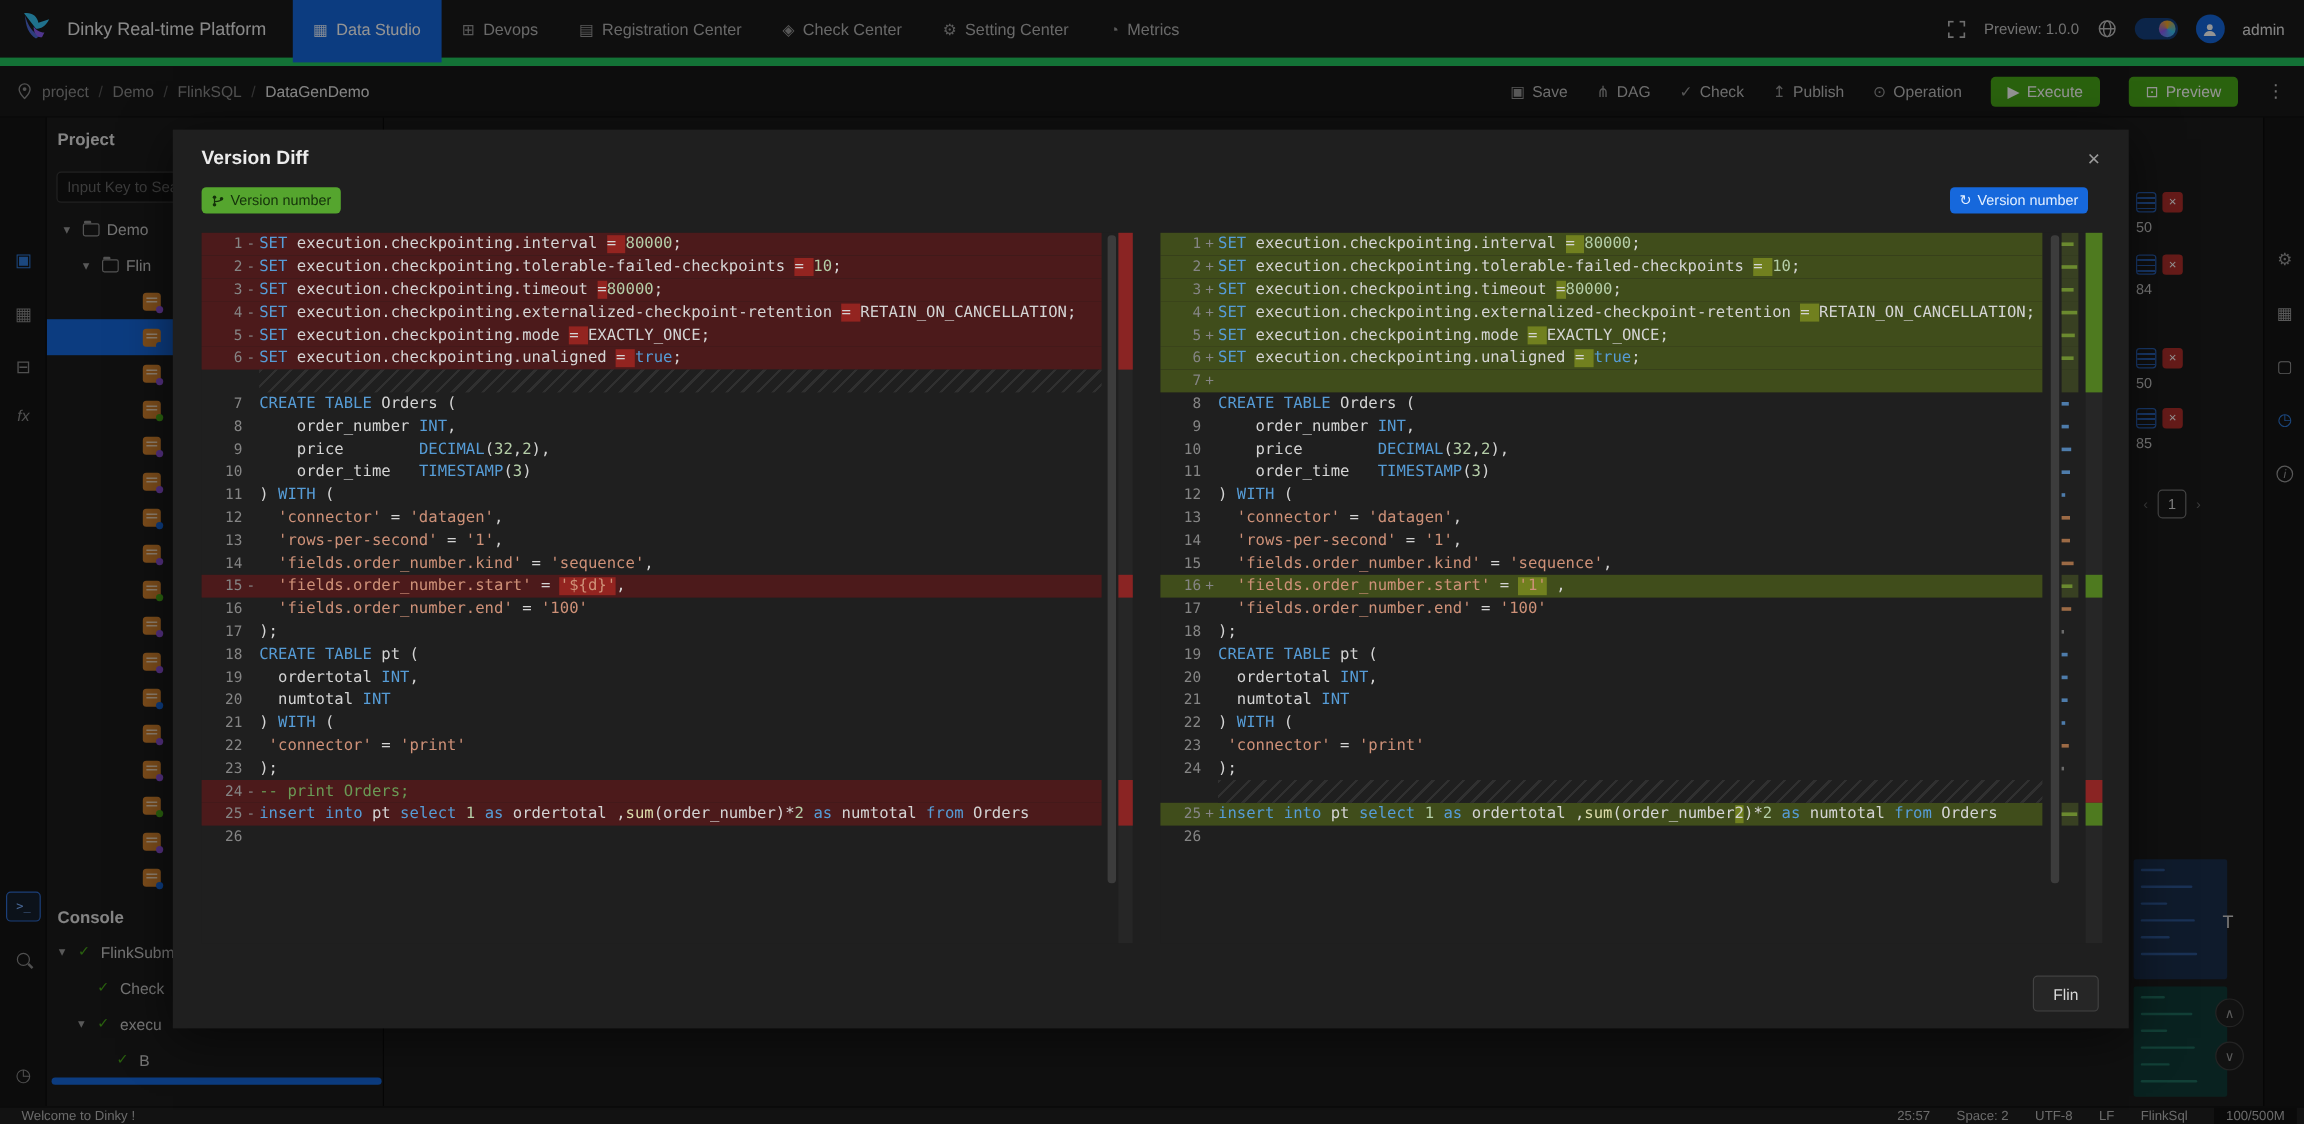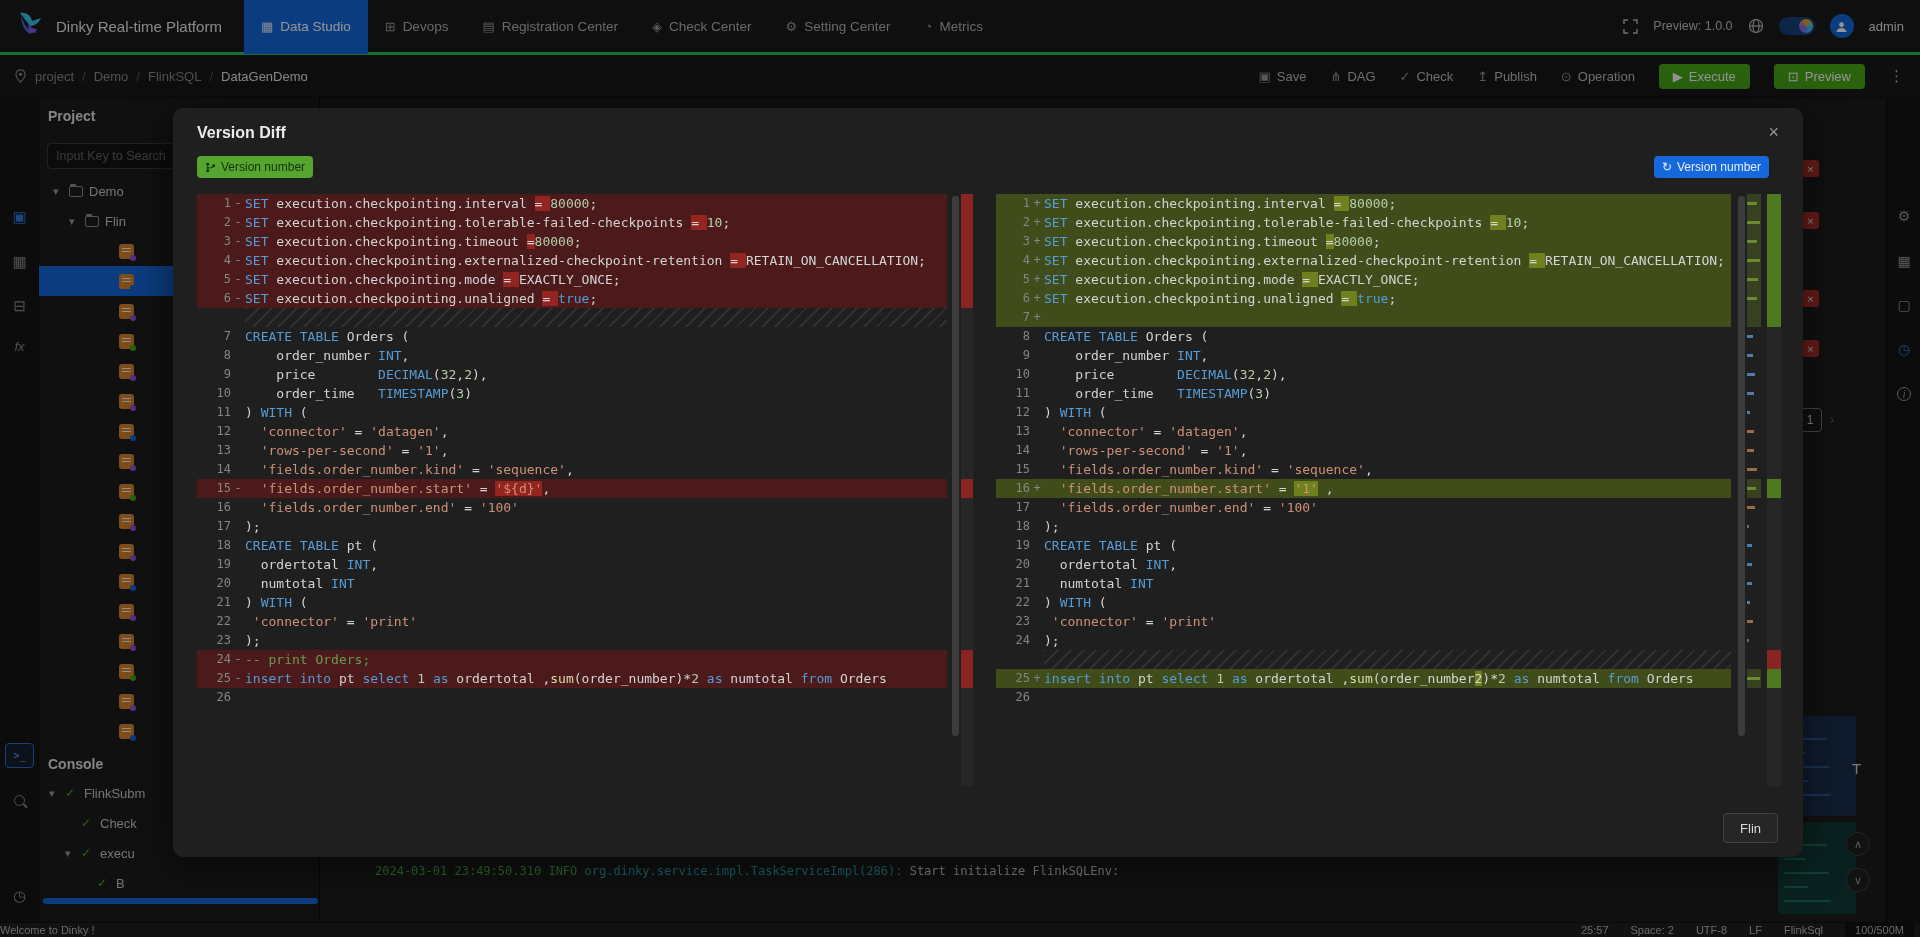--- a/index.html
+++ b/index.html
@@ -4,21 +4,21 @@
 <style>
   * { margin:0; padding:0; box-sizing:border-box; }
   html,body { width:1920px; height:937px; overflow:hidden; background:#1a1a1a;
     font-family:"Liberation Sans", sans-serif; color:#d9d9d9; }
 
   
   #app { position:absolute; inset:0; }
 
   
   #topnav { position:absolute; left:0; top:0; width:1920px; height:55px; background:#1b1b1b;
-    display:flex; align-items:center; border-bottom:3px solid #22c55e; }
+    display:flex; align-items:center; border-bottom:7px solid #22c55e; }
   #logo { margin:0 10px 0 14px; width:32px; height:32px; }
   #app-title { font-size:15px; color:#ececec; margin-right:22px; white-space:nowrap; }
   .nav-item { height:55px; display:flex; align-items:center; gap:7px; padding:0 17px;
     color:#b4b4b4; font-size:13.5px; cursor:pointer; white-space:nowrap; }
   .nav-item .nicon { font-size:13px; color:#9a9a9a; }
   .nav-item.active { background:#1668dc; color:#fff; }
   .nav-item.active .nicon { color:#dceaff; }
   #nav-right { margin-left:auto; display:flex; align-items:center; gap:15px; padding-right:16px; }
   #nav-version { font-size:12.5px; color:#c4c4c4; }
   #theme-switch { width:36px; height:18px; border-radius:9px; background:#15417e; position:relative; cursor:pointer; }
@@ -77,21 +77,21 @@
   #main-bg { position:absolute; left:320px; top:98px; width:1566px; height:824px; background:#1c1c1c; }
   #log-area { position:absolute; left:375px; top:862px; width:1380px;
     font-family:"DejaVu Sans Mono", monospace; font-size:12px; line-height:19px; white-space:nowrap; }
   .log-ts, .log-level { color:#4cae4f; }
   .log-src { color:#2da8a8; }
   .log-msg, .log-plain { color:#d4d4d4; }
 
   
   #statusbar { position:absolute; left:0; top:922px; width:1920px; height:15px; background:#202020;
     display:flex; align-items:center; font-size:11px; color:#b8b8b8; border-top:1px solid #101010; }
-  #status-left { }
+  #status-left { padding-left:18px; }
   #status-right { margin-left:auto; display:flex; align-items:center; gap:22px; padding-right:6px; }
   #status-right .chip { background:#121212; padding:0 10px; height:15px; display:flex; align-items:center; }
 
   
   #right-rail { position:absolute; right:0; top:98px; width:34px; height:824px; background:#151515; border-left:1px solid #0c0c0c; }
   .rrail-icon { position:absolute; width:34px; text-align:center; color:#9a9a9a; font-size:14px; cursor:pointer; }
   .info-circ { display:inline-block; width:14px; height:14px; border:1px solid #9a9a9a; border-radius:50%;
     font-size:10px; line-height:13px; color:#9a9a9a; font-style:italic; }
 
   
@@ -110,21 +110,21 @@
   
   .mm-block { position:absolute; border-radius:2px; }
   .mm-line { position:absolute; height:2px; border-radius:1px; }
   #float-T { position:absolute; left:1852px; top:760px; color:#cfcfcf; font-size:15px; }
   .float-circ { position:absolute; left:1846px; width:24px; height:24px; border:1px solid #3f3f3f; border-radius:50%;
     background:#1f1f1f; color:#9a9a9a; font-size:11px; display:flex; align-items:center; justify-content:center; cursor:pointer; }
 
   
   #overlay { position:absolute; inset:0; background:rgba(0,0,0,.42); z-index:5; }
   #modal { position:absolute; left:144px; top:108px; width:1630px; height:749px; background:#1f1f1f;
-    border-radius:10px; box-shadow:0 8px 40px rgba(0,0,0,.55); z-index:10;margin-left:29px; }
+    border-radius:0; box-shadow:0 8px 40px rgba(0,0,0,.55); z-index:10; }
   #modal-title { position:absolute; left:24px; top:16px; font-size:16px; font-weight:bold; color:#ececec; }
   #modal-close { position:absolute; right:24px; top:14px; font-size:18px; color:#9a9a9a; cursor:pointer; }
   .badge { position:absolute; top:48px; height:22px; display:flex; align-items:center; gap:5px;
     padding:0 8px; border-radius:4px; font-size:12px; }
   #badge-left { left:24px; background:#55a52e; color:#14310a; }
   #badge-right { right:34px; background:#1668dc; color:#e3efff; }
   #badge-right .sy { font-size:12px; }
 
   
   #diff-area { position:absolute; left:24px; top:86px; width:1584px; height:600px; }
@@ -405,26 +405,20 @@
             <span>B</span>
           </div>
         </div>
     </div>
     <div id="console-bar"></div>
   </div>
 
   <div id="main-bg"></div>
 
   <div id="log-area">
-    <div>
-      <span class="log-ts">2024-03-01 23:49:50.310</span>
-      <span class="log-level">INFO</span>
-      <span class="log-src">org.dinky.service.impl.TaskServiceImpl(286):</span>
-      <span class="log-msg">Start initialize FlinkSQLEnv:</span>
-    </div>
   </div>
 
   <div id="versions-strip">
       <div class="vrow" style="top: 10px;">
         <div class="vicons">
           <span class="vdb"></span>
           <span class="vtrash">×</span>
         </div>
         <div class="vnum">50</div>
       </div>

